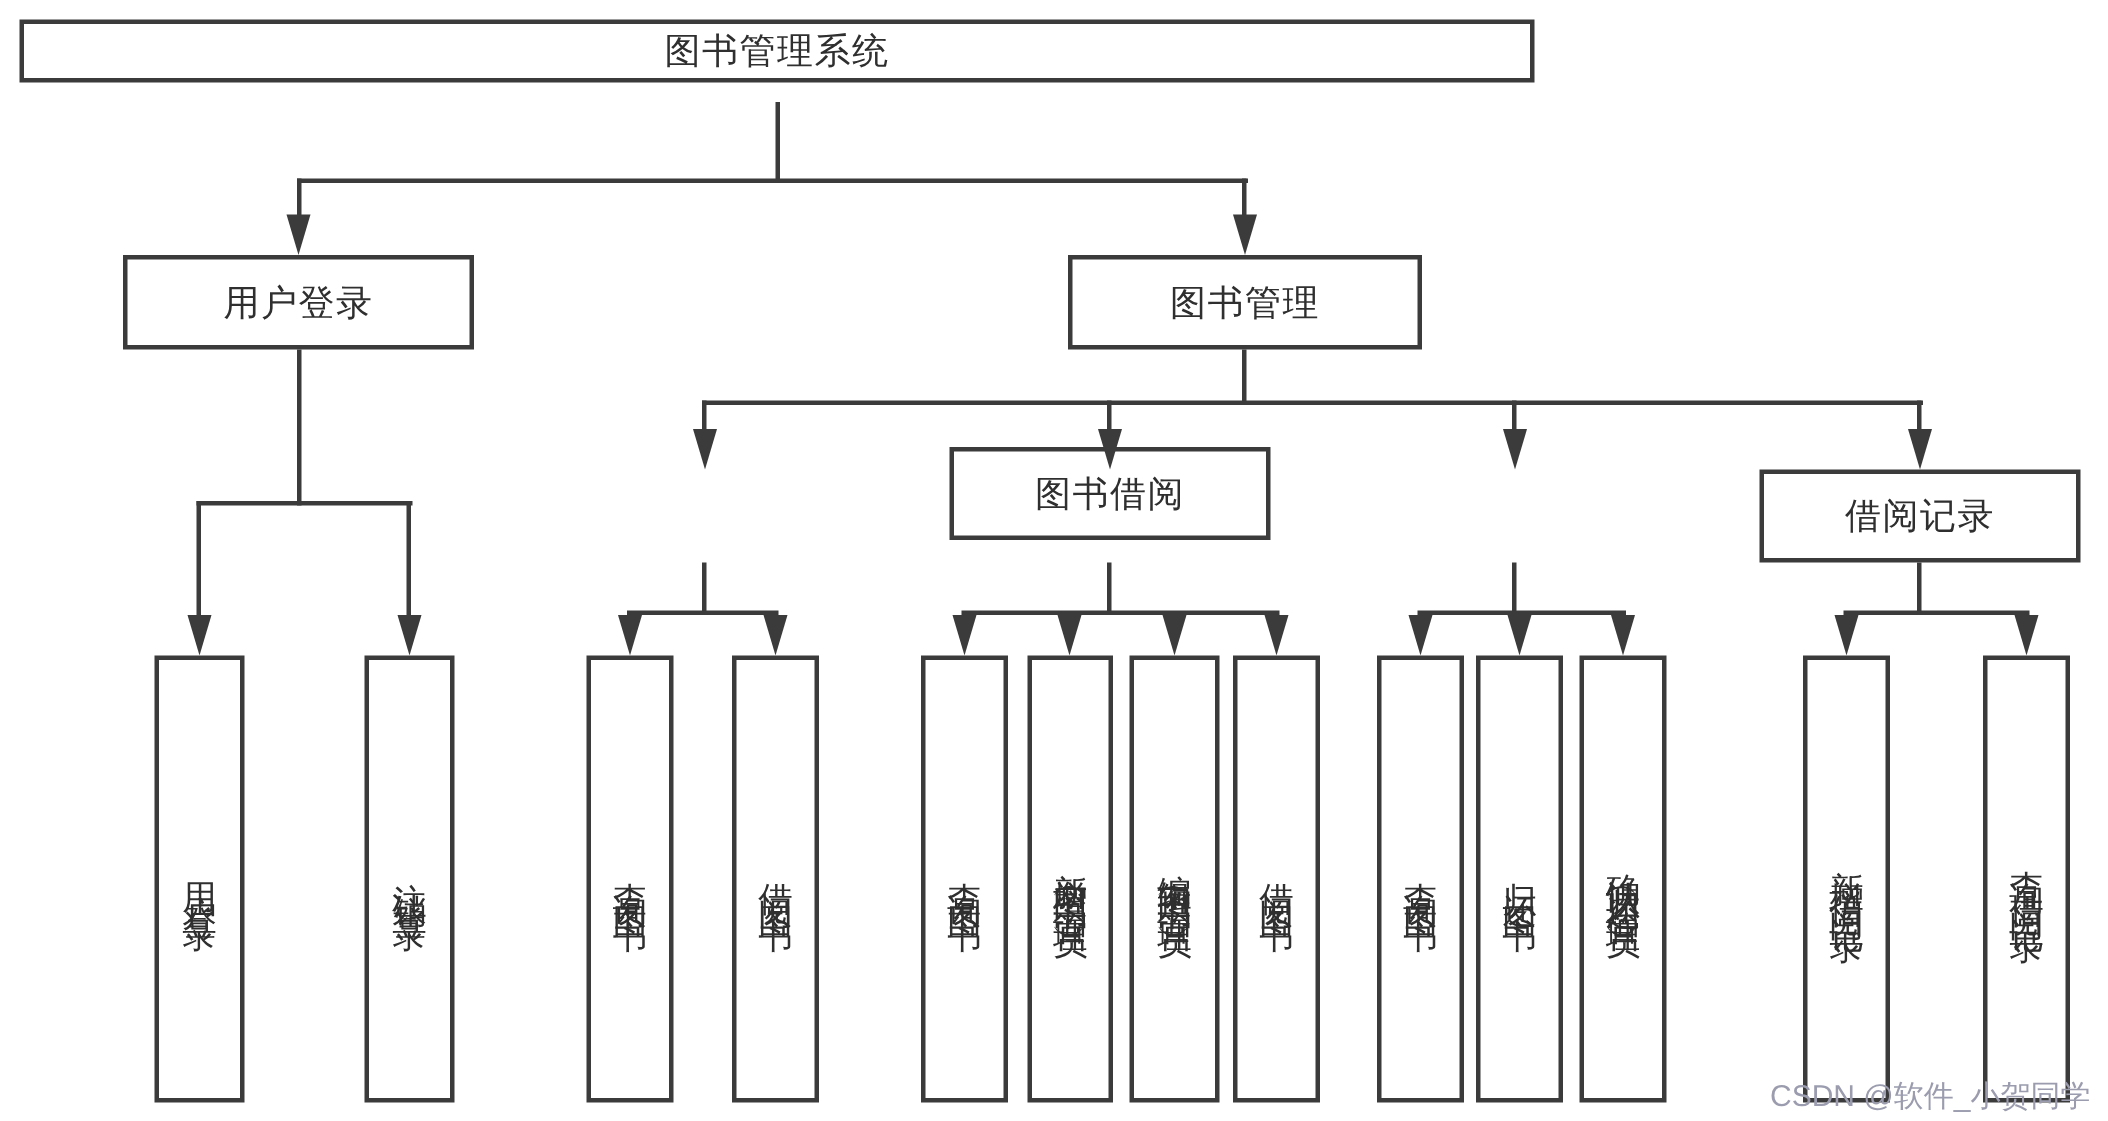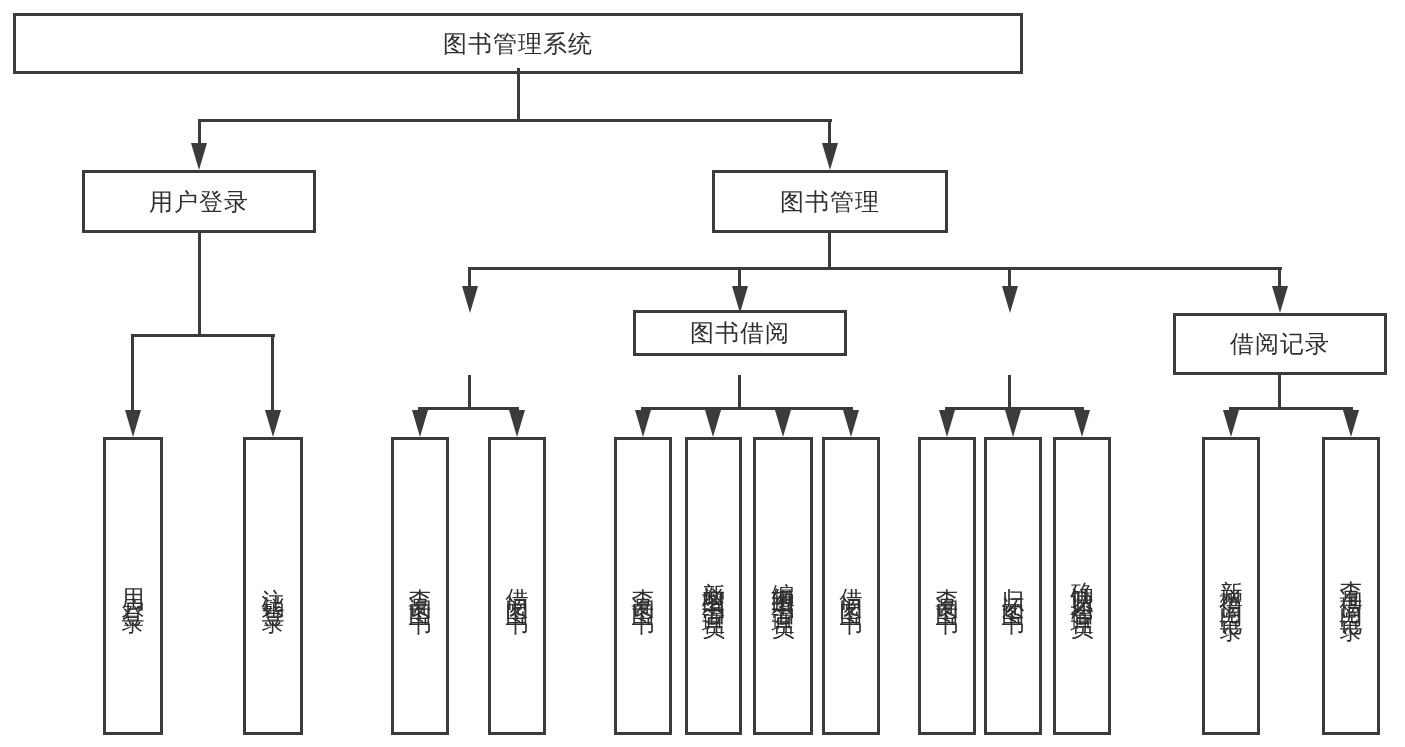--- a/index.html
+++ b/index.html
@@ -49,28 +49,28 @@
     color:var(--wm);
     white-space:nowrap;
     z-index:5;
   }
 </style>
 </head>
 <body>
 
 <div class="stage">
 
-  <div class="box" style="left:13px;top:13px;width:1010px;height:61px;">图书管理系统</div>
+  <div class="box" style="left:13px;top:13px;width:1010px;height:42px;">图书管理系统</div>
 
   <div class="box" style="left:82px;top:170px;width:234px;height:63px;">用户登录</div>
 
   <div class="box" style="left:712px;top:170px;width:236px;height:63px;text-align:center;">图书管理</div>
 
 
-  <div class="box" style="left:633px;top:310px;width:214px;height:46px;">图书借阅</div>
+  <div class="box" style="left:633px;top:298px;width:214px;height:62px;">图书借阅</div>
 
 
   <div class="box" style="left:1173px;top:313px;width:214px;height:62px;">借阅记录</div>
 
   <div class="box vbox" style="left:103px;top:437px;width:60px;height:298px;">用户登录</div>
 
   <div class="box vbox" style="left:243px;top:437px;width:60px;height:298px;">注销登录</div>
 
   <div class="box vbox" style="left:391px;top:437px;width:58px;height:298px;">查询图书</div>
 
@@ -135,13 +135,14 @@
   <div class="hl" style="left:945px;top:407px;width:139px;"></div>
   <div class="arrow" style="left:939px;top:410px;"></div>
   <div class="arrow" style="left:1005px;top:410px;"></div>
   <div class="arrow" style="left:1074px;top:410px;"></div>
 
   <div class="vl" style="left:1278px;top:375px;height:35px;"></div>
   <div class="hl" style="left:1229px;top:407px;width:124px;"></div>
   <div class="arrow" style="left:1223px;top:410px;"></div>
   <div class="arrow" style="left:1343px;top:410px;"></div>
 
+  <div class="watermark">CSDN @软件_小贺同学</div>
 </div>
 
 </body></html>

